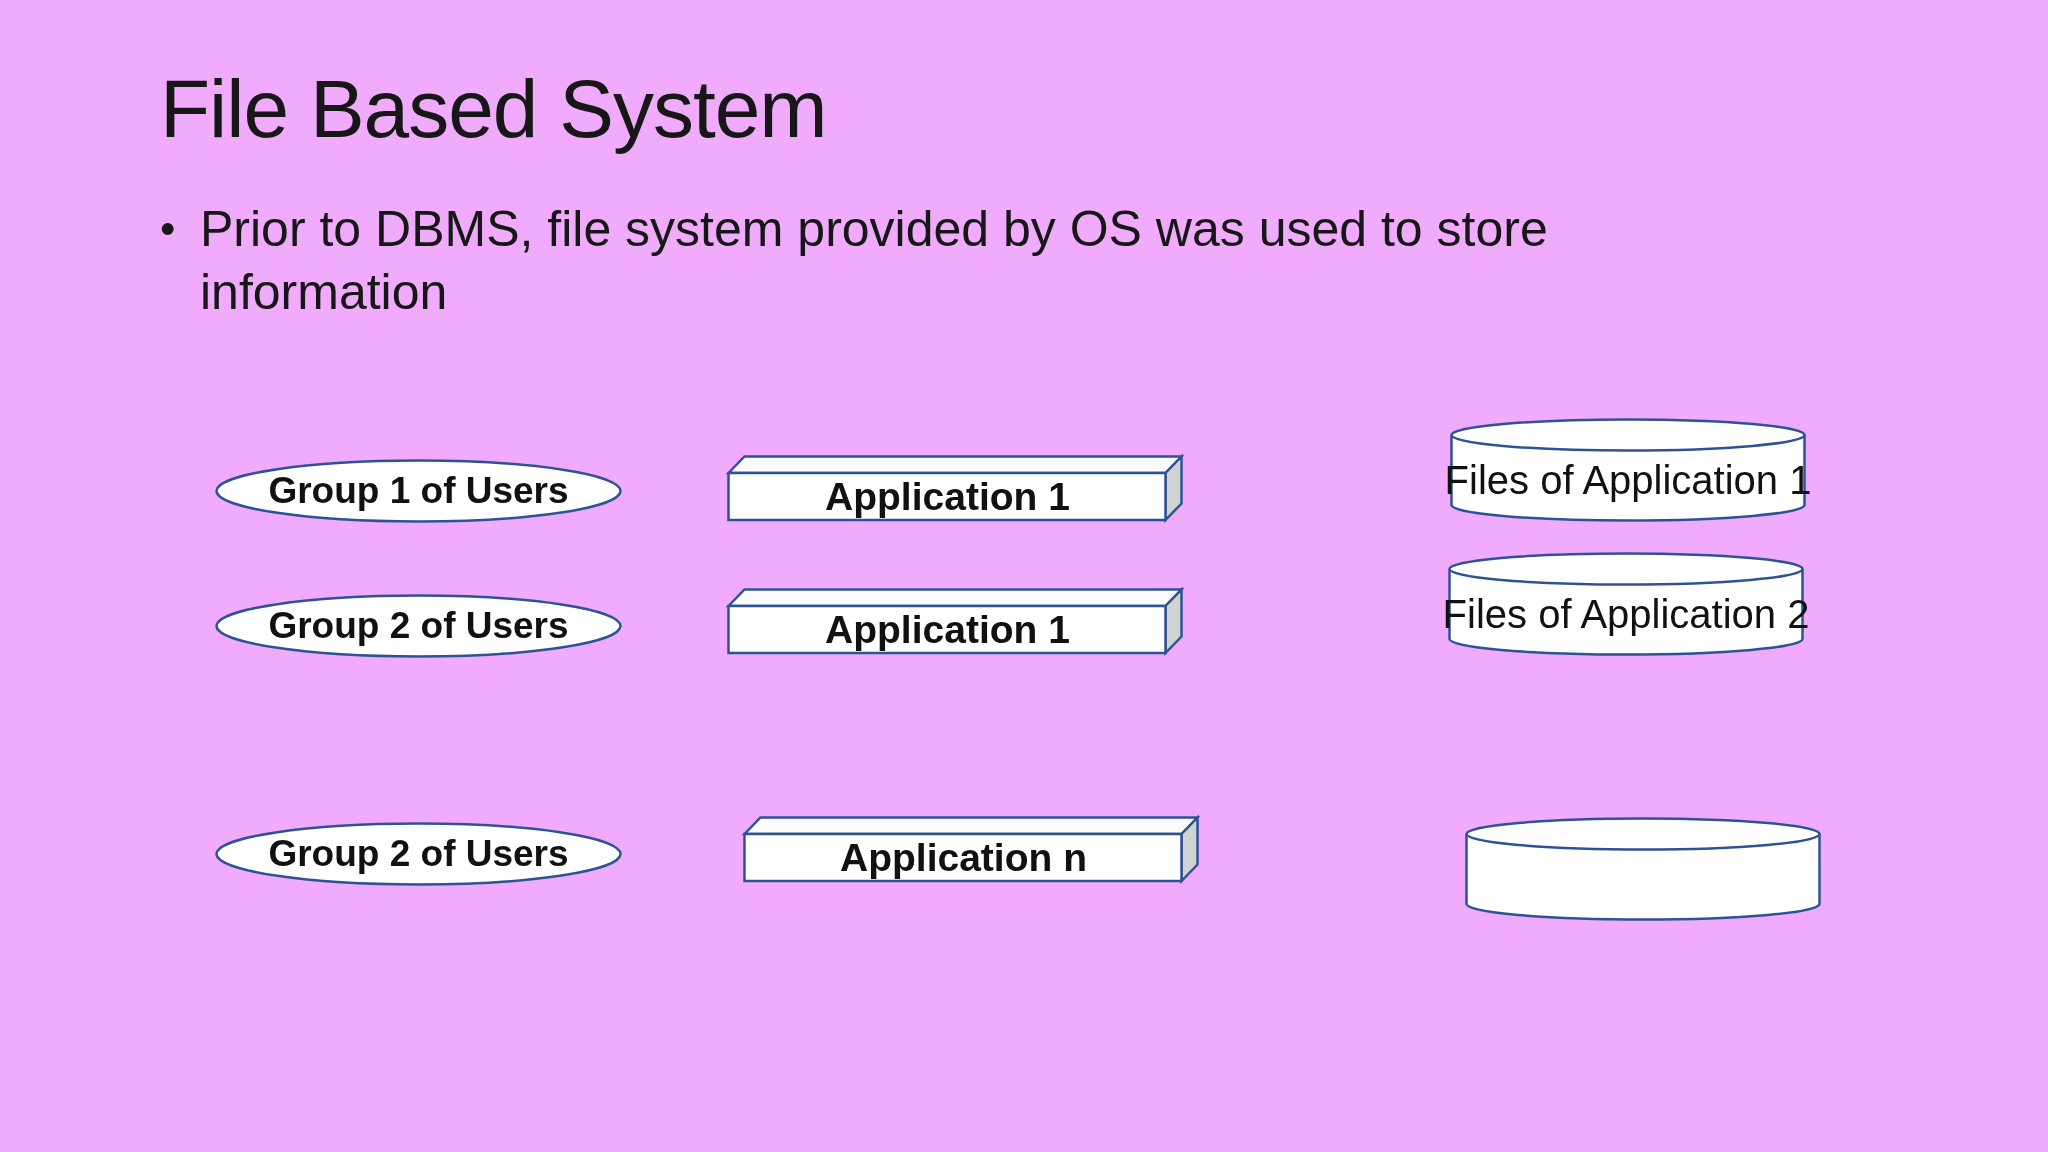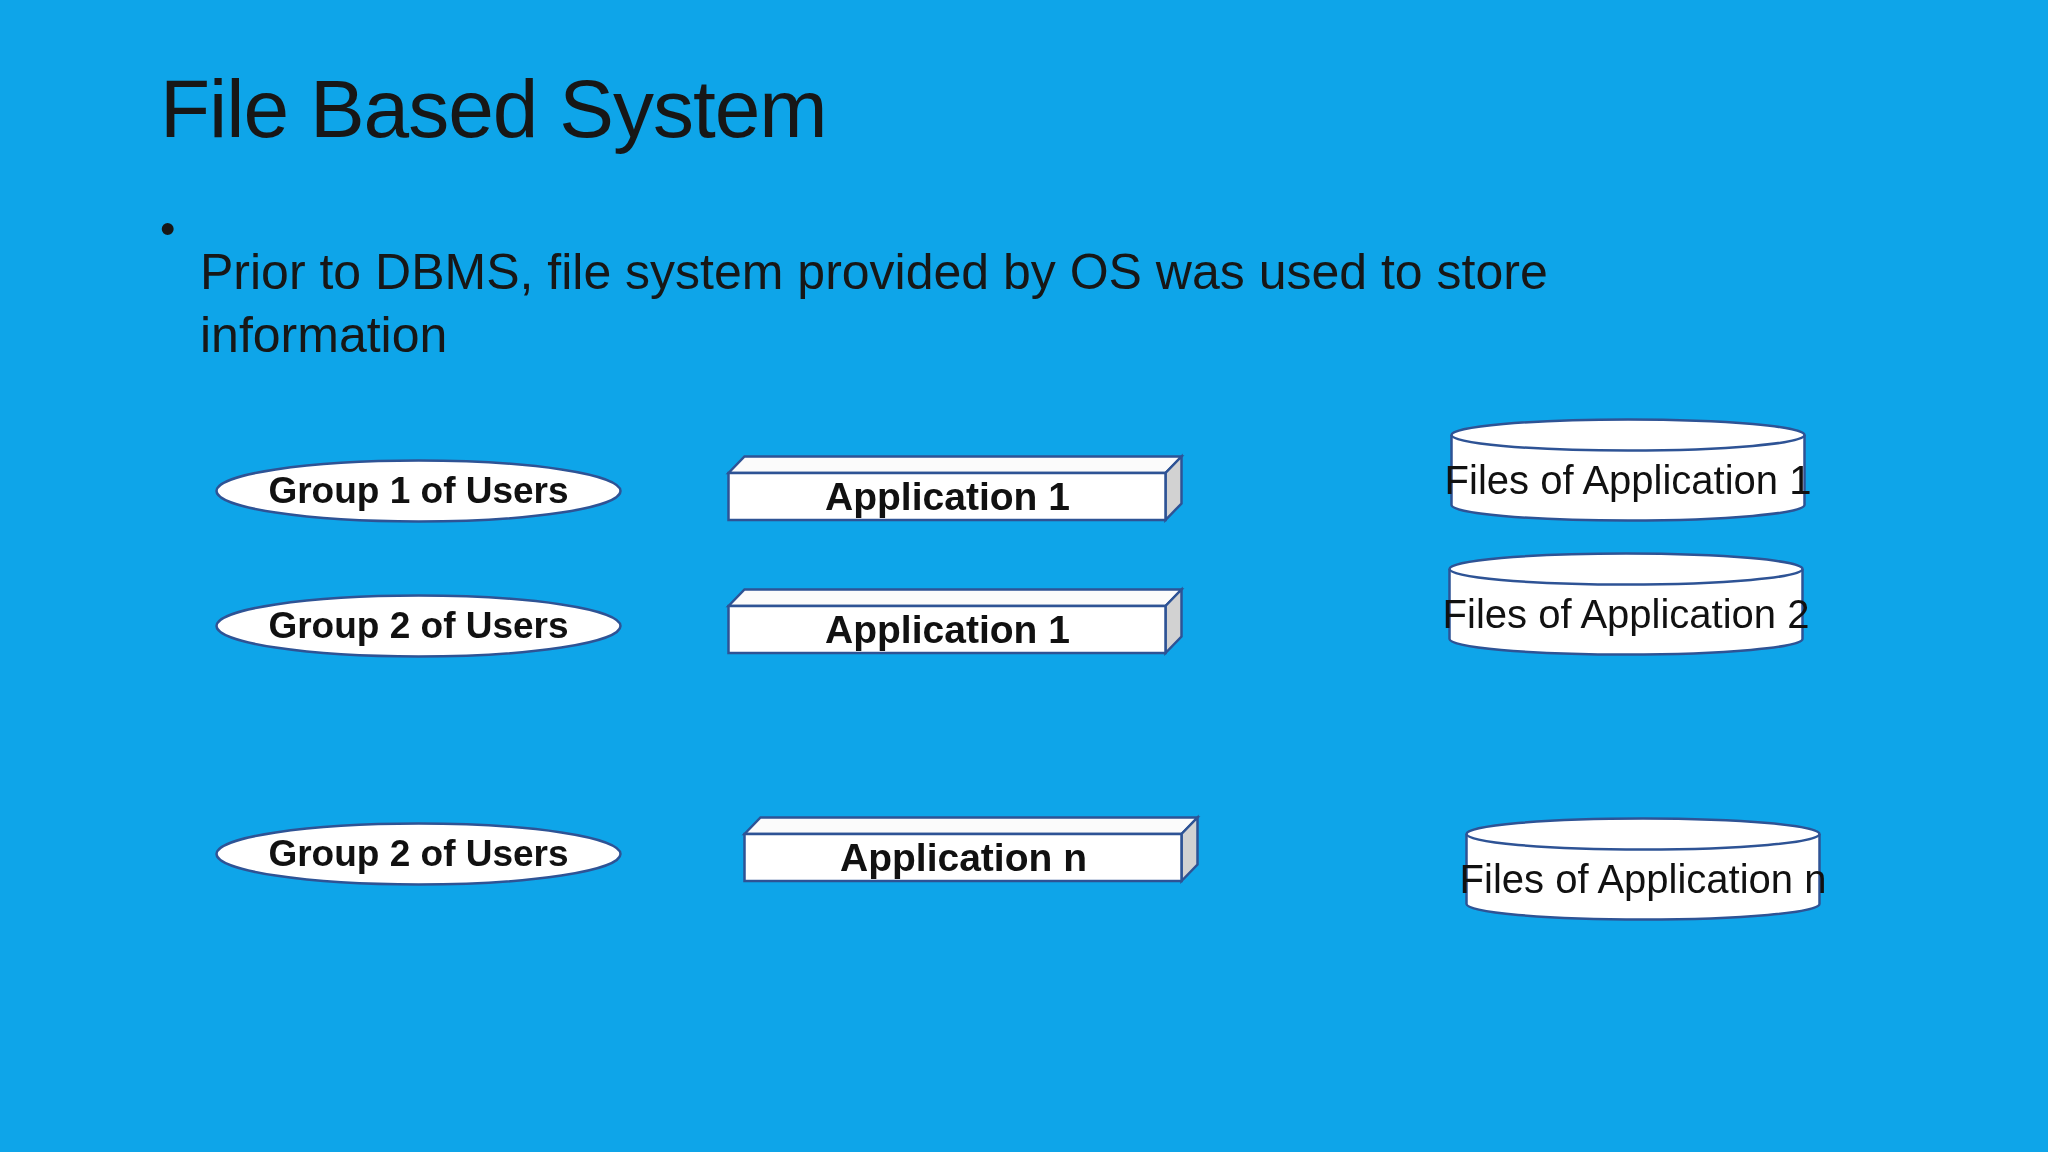--- a/index.html
+++ b/index.html
@@ -1,19 +1,19 @@
 <!DOCTYPE html>
 <html><head>
 <meta charset="utf-8">
 <style>
   html,body{margin:0;padding:0;background:#ffffff;}
   .slide{
     position:relative;
     width:2048px;height:1152px;
-    background:#0ea5e9;
+    background:#f0abfc;
     overflow:hidden;
     font-family:"Liberation Sans", sans-serif;
     color:#111111;
   }
   .slide-title{
     position:absolute;
     left:160px;top:62px;
     font-size:82px;
     font-weight:400;
     line-height:1.15;
@@ -30,21 +30,21 @@
     font-size:50px;
     line-height:1.25;
     color:#171717;
   }
   .bullet-marker{
     flex:0 0 auto;
     width:40px;
     font-size:44px;
     line-height:1.42;
   }
-  .bullet-text{flex:1 1 auto;margin-top:43px;}
+  .bullet-text{flex:1 1 auto;}
   .diagram{position:absolute;left:0;top:0;width:2048px;height:1152px;}
   .shape{position:absolute;}
   .shape-svg{position:absolute;left:0;top:0;width:100%;height:100%;display:block;overflow:visible;}
   .shape-svg ellipse,.shape-svg path,.shape-svg rect,.shape-svg polygon{
     stroke:#2E5395;stroke-width:2.5;fill:#ffffff;
   }
   .shape-svg .face-top{fill:#FBFBFB;}
   .shape-svg .face-side{fill:#D2D2D2;}
   .shape-label{
     position:absolute;
@@ -139,17 +139,16 @@
         <ellipse cx="178" cy="17" rx="176.5" ry="15.5"></ellipse>
       </svg>
       <div class="shape-label">Files of Application 2</div>
     </div>
 
     <div class="shape cyl-shape" style="left:1465px;top:817px">
       <svg class="shape-svg" viewBox="0 0 356 104" preserveAspectRatio="none">
         <path d="M1.5,17 L1.5,87 A176.5,15.5 0 0 0 354.5,87 L354.5,17"></path>
         <ellipse cx="178" cy="17" rx="176.5" ry="15.5"></ellipse>
       </svg>
-      <div class="shape-label">Files of Application n</div>
     </div>
 
   </div>
 </div>
 
 </body></html>

